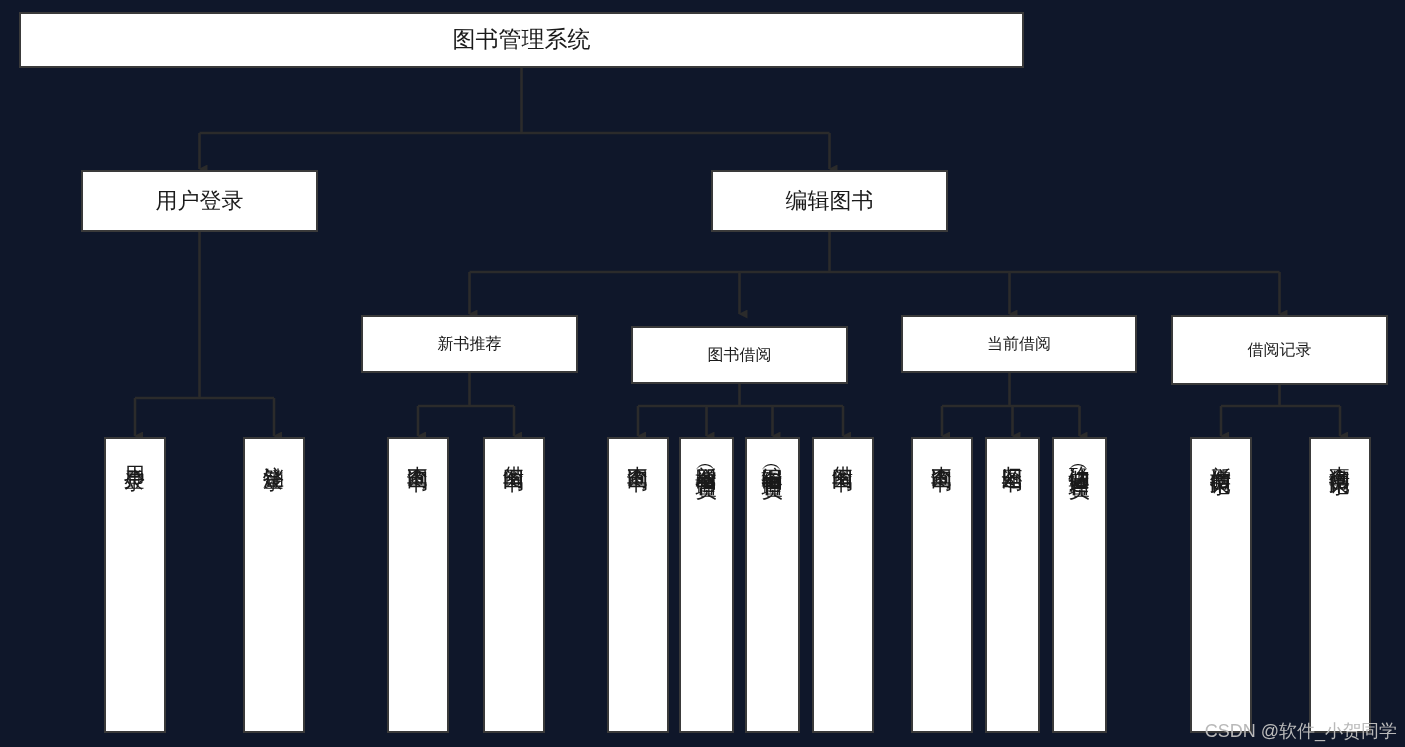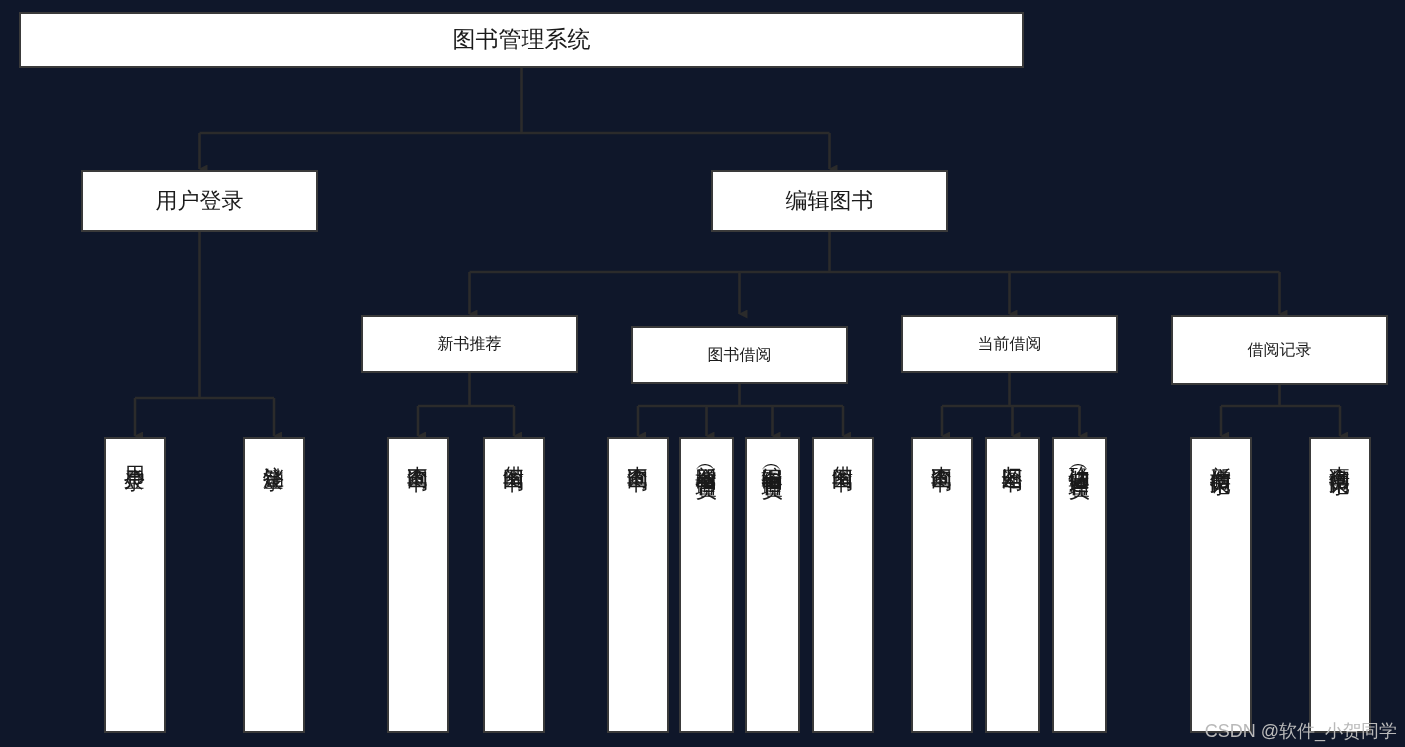--- a/index.html
+++ b/index.html
@@ -119,21 +119,21 @@
       </div>
       <div class="node lvl2" style="left: 711px; top: 170px; width: 237px; height: 62px; border-color: rgb(58, 58, 58); background: rgb(255, 255, 255); color: rgb(26, 26, 26);">
         <span class="lbl">编辑图书</span>
       </div>
       <div class="node lvl3" style="left: 361px; top: 315px; width: 217px; height: 58px; border-color: rgb(58, 58, 58); background: rgb(255, 255, 255); color: rgb(26, 26, 26);">
         <span class="lbl">新书推荐</span>
       </div>
       <div class="node lvl3" style="left: 631px; top: 315px; width: 217px; height: 58px; border-color: rgb(58, 58, 58); background: rgb(255, 255, 255); color: rgb(26, 26, 26); margin-top: 11px;">
         <span class="lbl">图书借阅</span>
       </div>
-      <div class="node lvl3" style="left: 901px; top: 315px; width: 217px; height: 58px; border-color: rgb(58, 58, 58); background: rgb(255, 255, 255); color: rgb(26, 26, 26);">
+      <div class="node lvl3" style="left: 901px; top: 315px; width: 236px; height: 58px; border-color: rgb(58, 58, 58); background: rgb(255, 255, 255); color: rgb(26, 26, 26);">
         <span class="lbl">当前借阅</span>
       </div>
       <div class="node lvl3" style="left: 1171px; top: 315px; width: 217px; height: 70px; border-color: rgb(58, 58, 58); background: rgb(255, 255, 255); color: rgb(26, 26, 26);">
         <span class="lbl">借阅记录</span>
       </div>
       <div class="node leaf" style="left: 104px; top: 437px; width: 62px; height: 296px; border-color: rgb(58, 58, 58); background: rgb(255, 255, 255); color: rgb(26, 26, 26);">
         <span class="lbl">用户登录</span>
       </div>
       <div class="node leaf" style="left: 243px; top: 437px; width: 62px; height: 296px; border-color: rgb(58, 58, 58); background: rgb(255, 255, 255); color: rgb(26, 26, 26);">
         <span class="lbl">注销登录</span>

